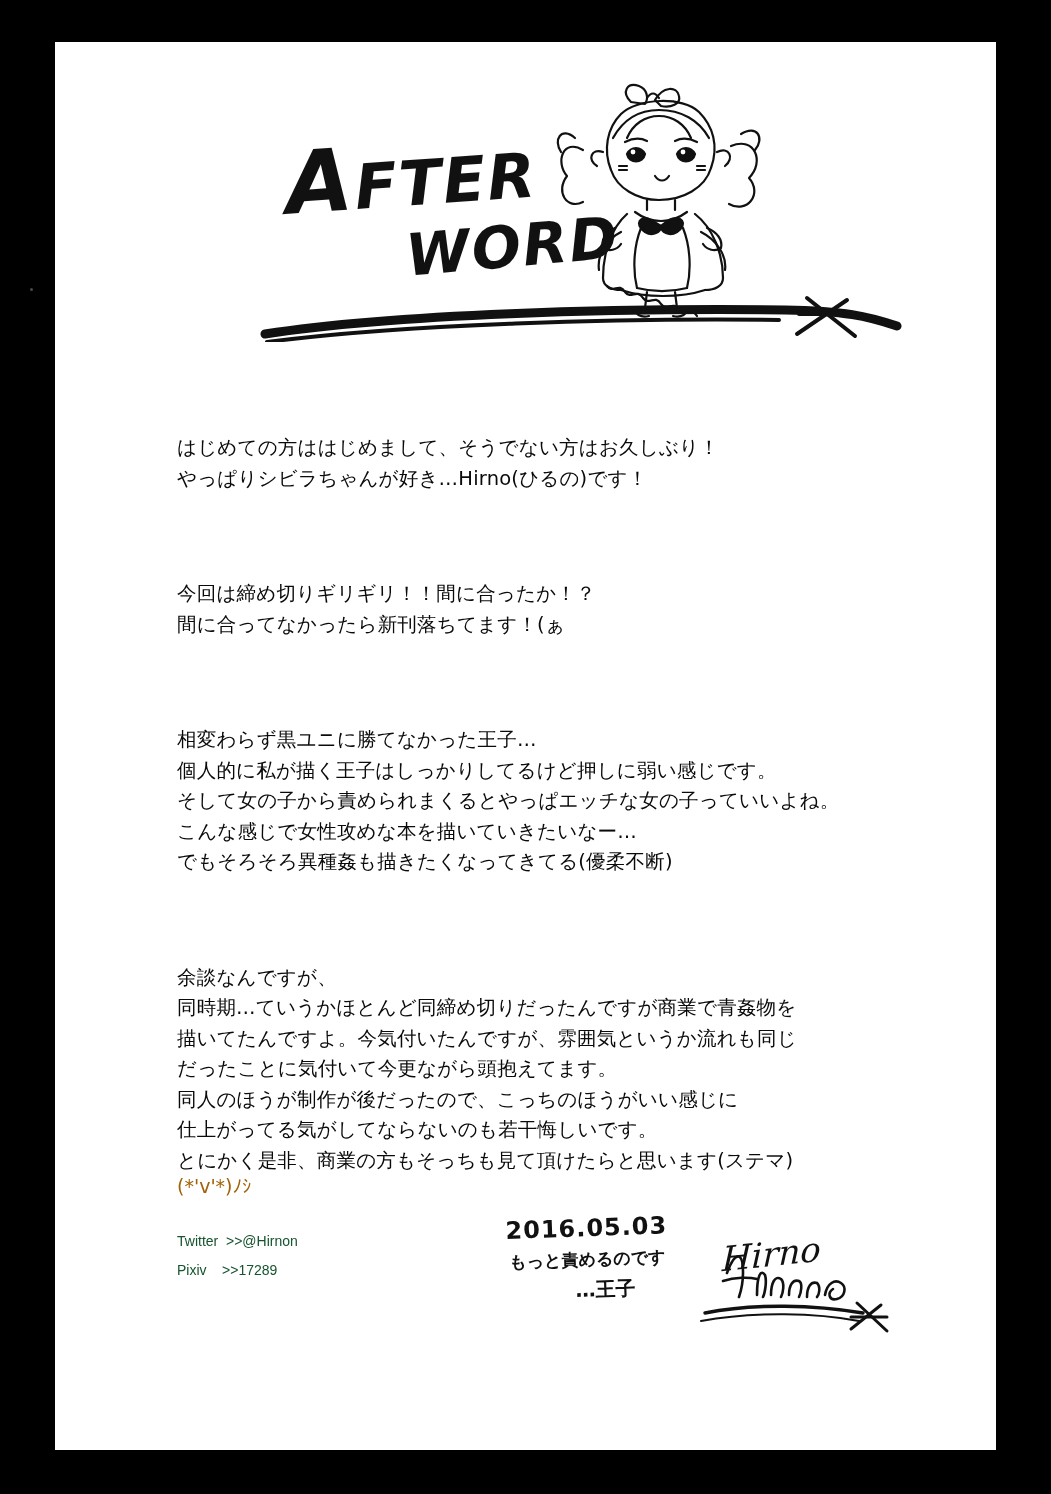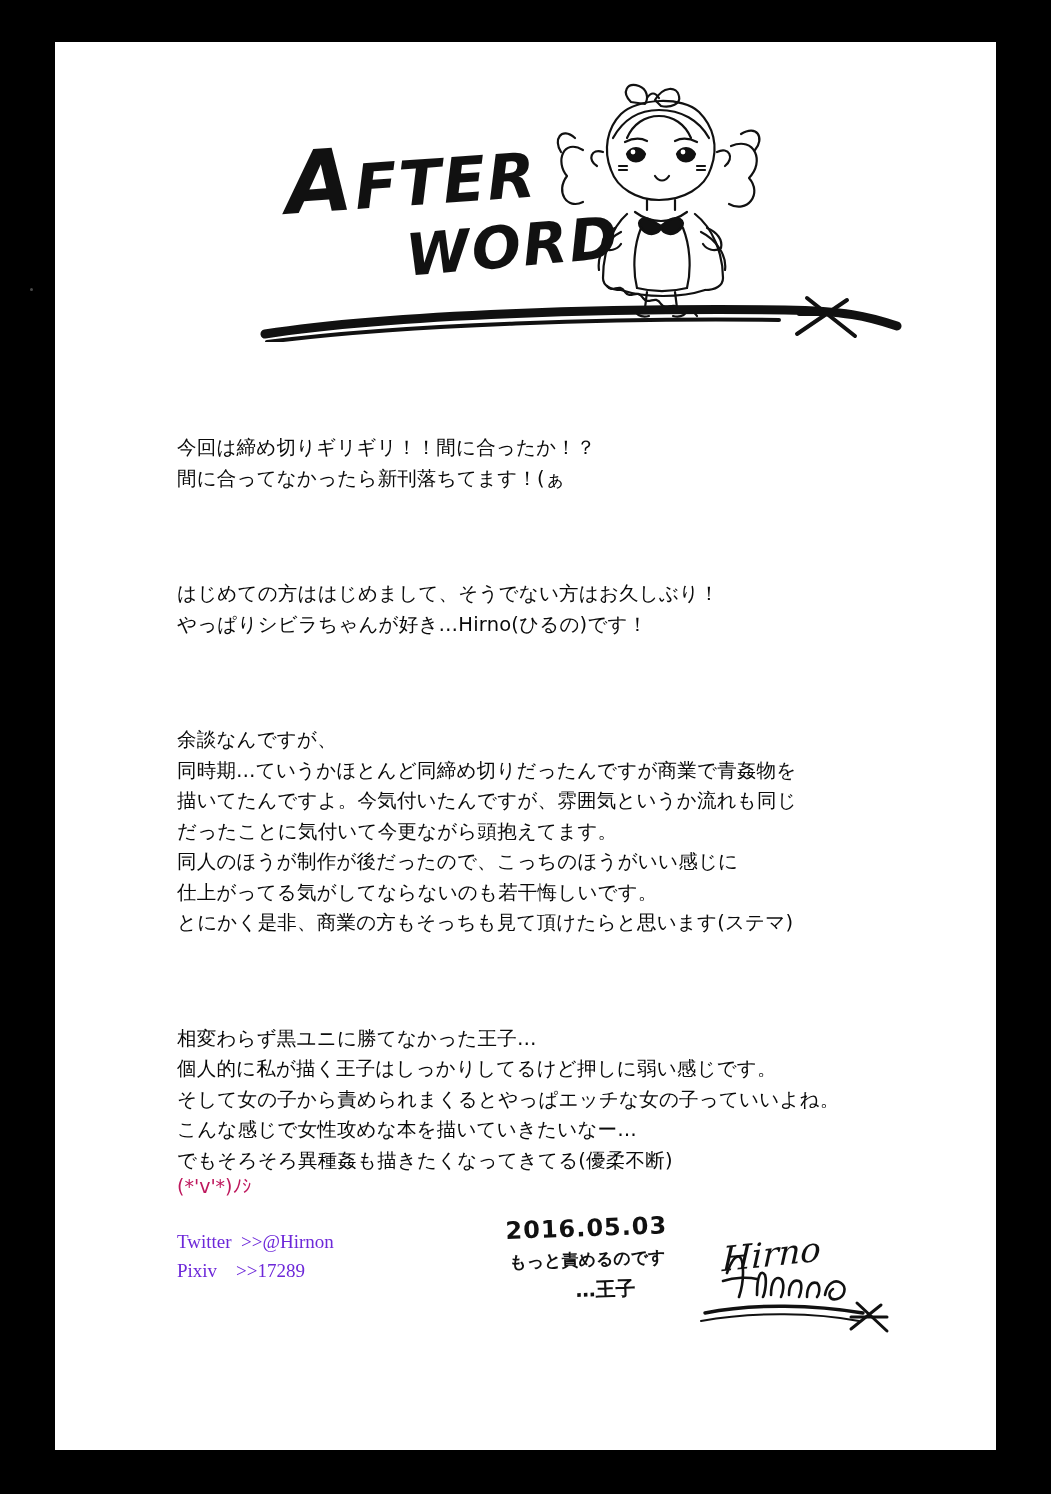--- a/index.html
+++ b/index.html
@@ -91,33 +91,33 @@
   }
   .para { margin: 0 0 24px 0; white-space: pre-wrap; }
   .para:last-child { margin-bottom: 0; }
   .gap-lg { margin-bottom: 40px; }
 
   
   .contact {
     position: absolute;
     left: 122px;
     top: 1185px;
-    font-family: Liberation Serif, serif;
-    font-size: 19px;
+    font-family: Liberation Sans, sans-serif;
+    font-size: 14px;
     line-height: 29px;
-    color: #6d28d9;
+    color: #14532d;
     white-space: pre;
   }
   .emoji-line {
     position: absolute;
     left: 122px;
     top: 1133px;
     font-family: "DejaVu Sans", "Liberation Sans", sans-serif;
     font-size: 19px;
-    color: #be185d;
+    color: #a16207;
   }
 
   
   .signature {
     position: absolute;
     left: 440px;
     top: 1175px;
     width: 420px;
     height: 130px;
   }
@@ -250,36 +250,36 @@
         <path d="M752 256 L800 294"></path>
         <path d="M744 272 L800 272"></path>
       </g>
     </svg>
 
     <div class="title-text"><span class="title-a">A</span><span class="title-fter">FTER</span></div>
     <div class="title-word">WORD</div>
   </div>
 
   <div class="body-text">
+    <p class="para">はじめての方ははじめまして、そうでない方はお久しぶり！
+やっぱりシビラちゃんが好き…Hirno(ひるの)です！</p>
     <p class="para">今回は締め切りギリギリ！！間に合ったか！？
 間に合ってなかったら新刊落ちてます！(ぁ</p>
-    <p class="para">はじめての方ははじめまして、そうでない方はお久しぶり！
-やっぱりシビラちゃんが好き…Hirno(ひるの)です！</p>
+    <p class="para">相変わらず黒ユニに勝てなかった王子…
+個人的に私が描く王子はしっかりしてるけど押しに弱い感じです。
+そして女の子から責められまくるとやっぱエッチな女の子っていいよね。
+こんな感じで女性攻めな本を描いていきたいなー…
+でもそろそろ異種姦も描きたくなってきてる(優柔不断)</p>
     <p class="para">余談なんですが、
 同時期…ていうかほとんど同締め切りだったんですが商業で青姦物を
 描いてたんですよ。今気付いたんですが、雰囲気というか流れも同じ
 だったことに気付いて今更ながら頭抱えてます。
 同人のほうが制作が後だったので、こっちのほうがいい感じに
 仕上がってる気がしてならないのも若干悔しいです。
 とにかく是非、商業の方もそっちも見て頂けたらと思います(ステマ)</p>
-    <p class="para">相変わらず黒ユニに勝てなかった王子…
-個人的に私が描く王子はしっかりしてるけど押しに弱い感じです。
-そして女の子から責められまくるとやっぱエッチな女の子っていいよね。
-こんな感じで女性攻めな本を描いていきたいなー…
-でもそろそろ異種姦も描きたくなってきてる(優柔不断)</p>
     
     
   </div>
 
   <div class="emoji-line">(*'v'*)ﾉｼ</div>
   <div class="contact">Twitter  &gt;&gt;@Hirnon
 Pixiv    &gt;&gt;17289</div>
 
   <div class="signature">
     <svg class="sig-svg" width="420" height="130" viewBox="0 0 420 130">

